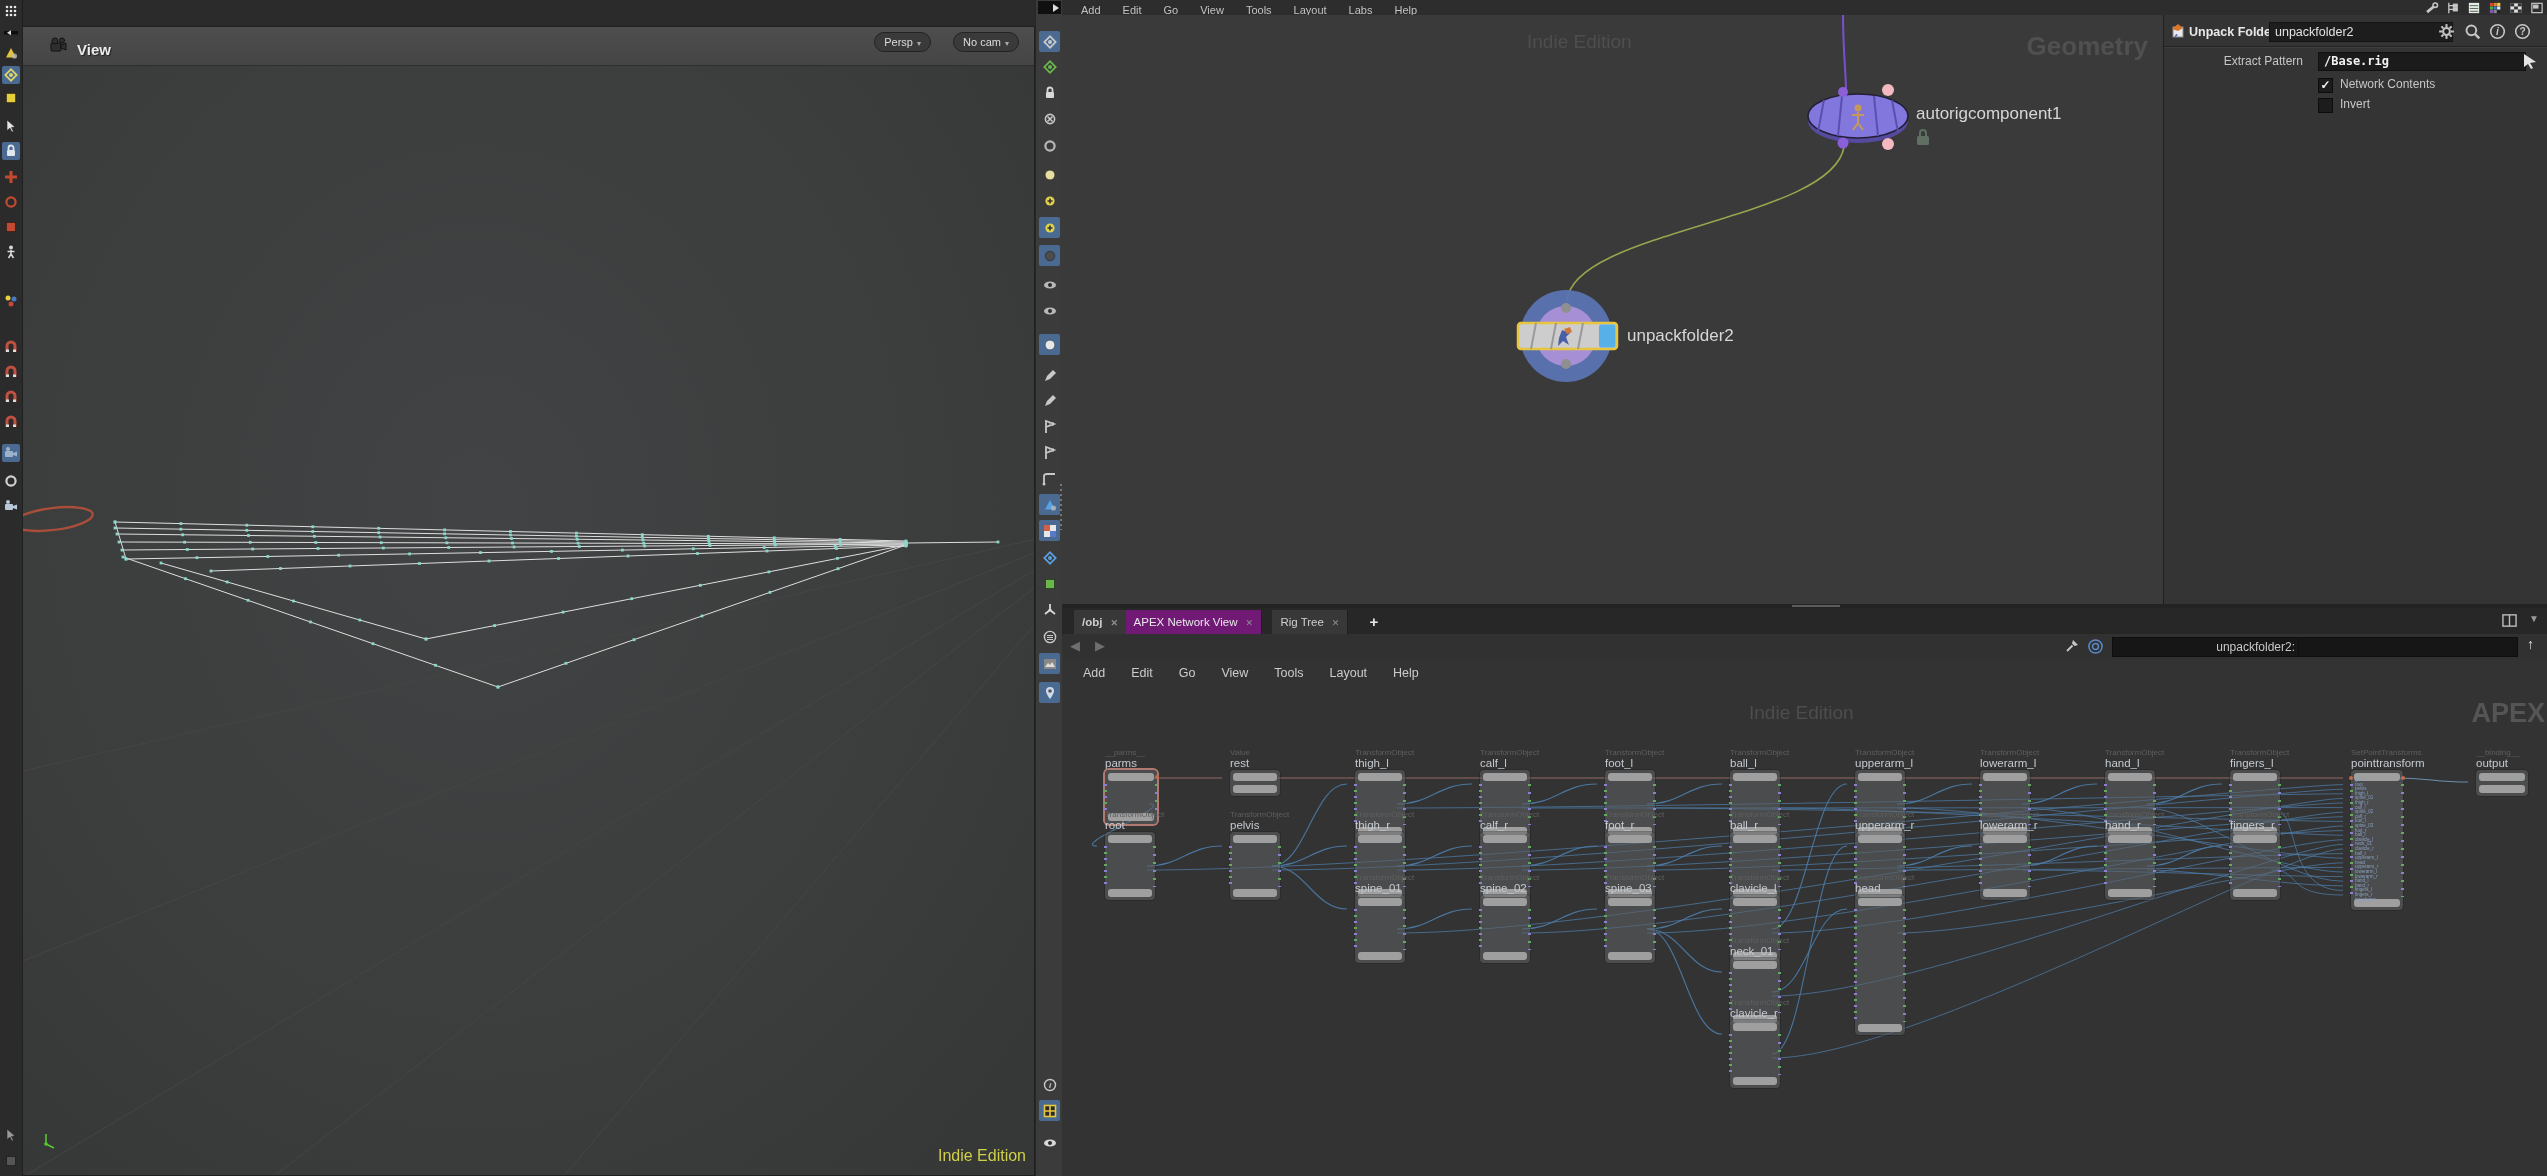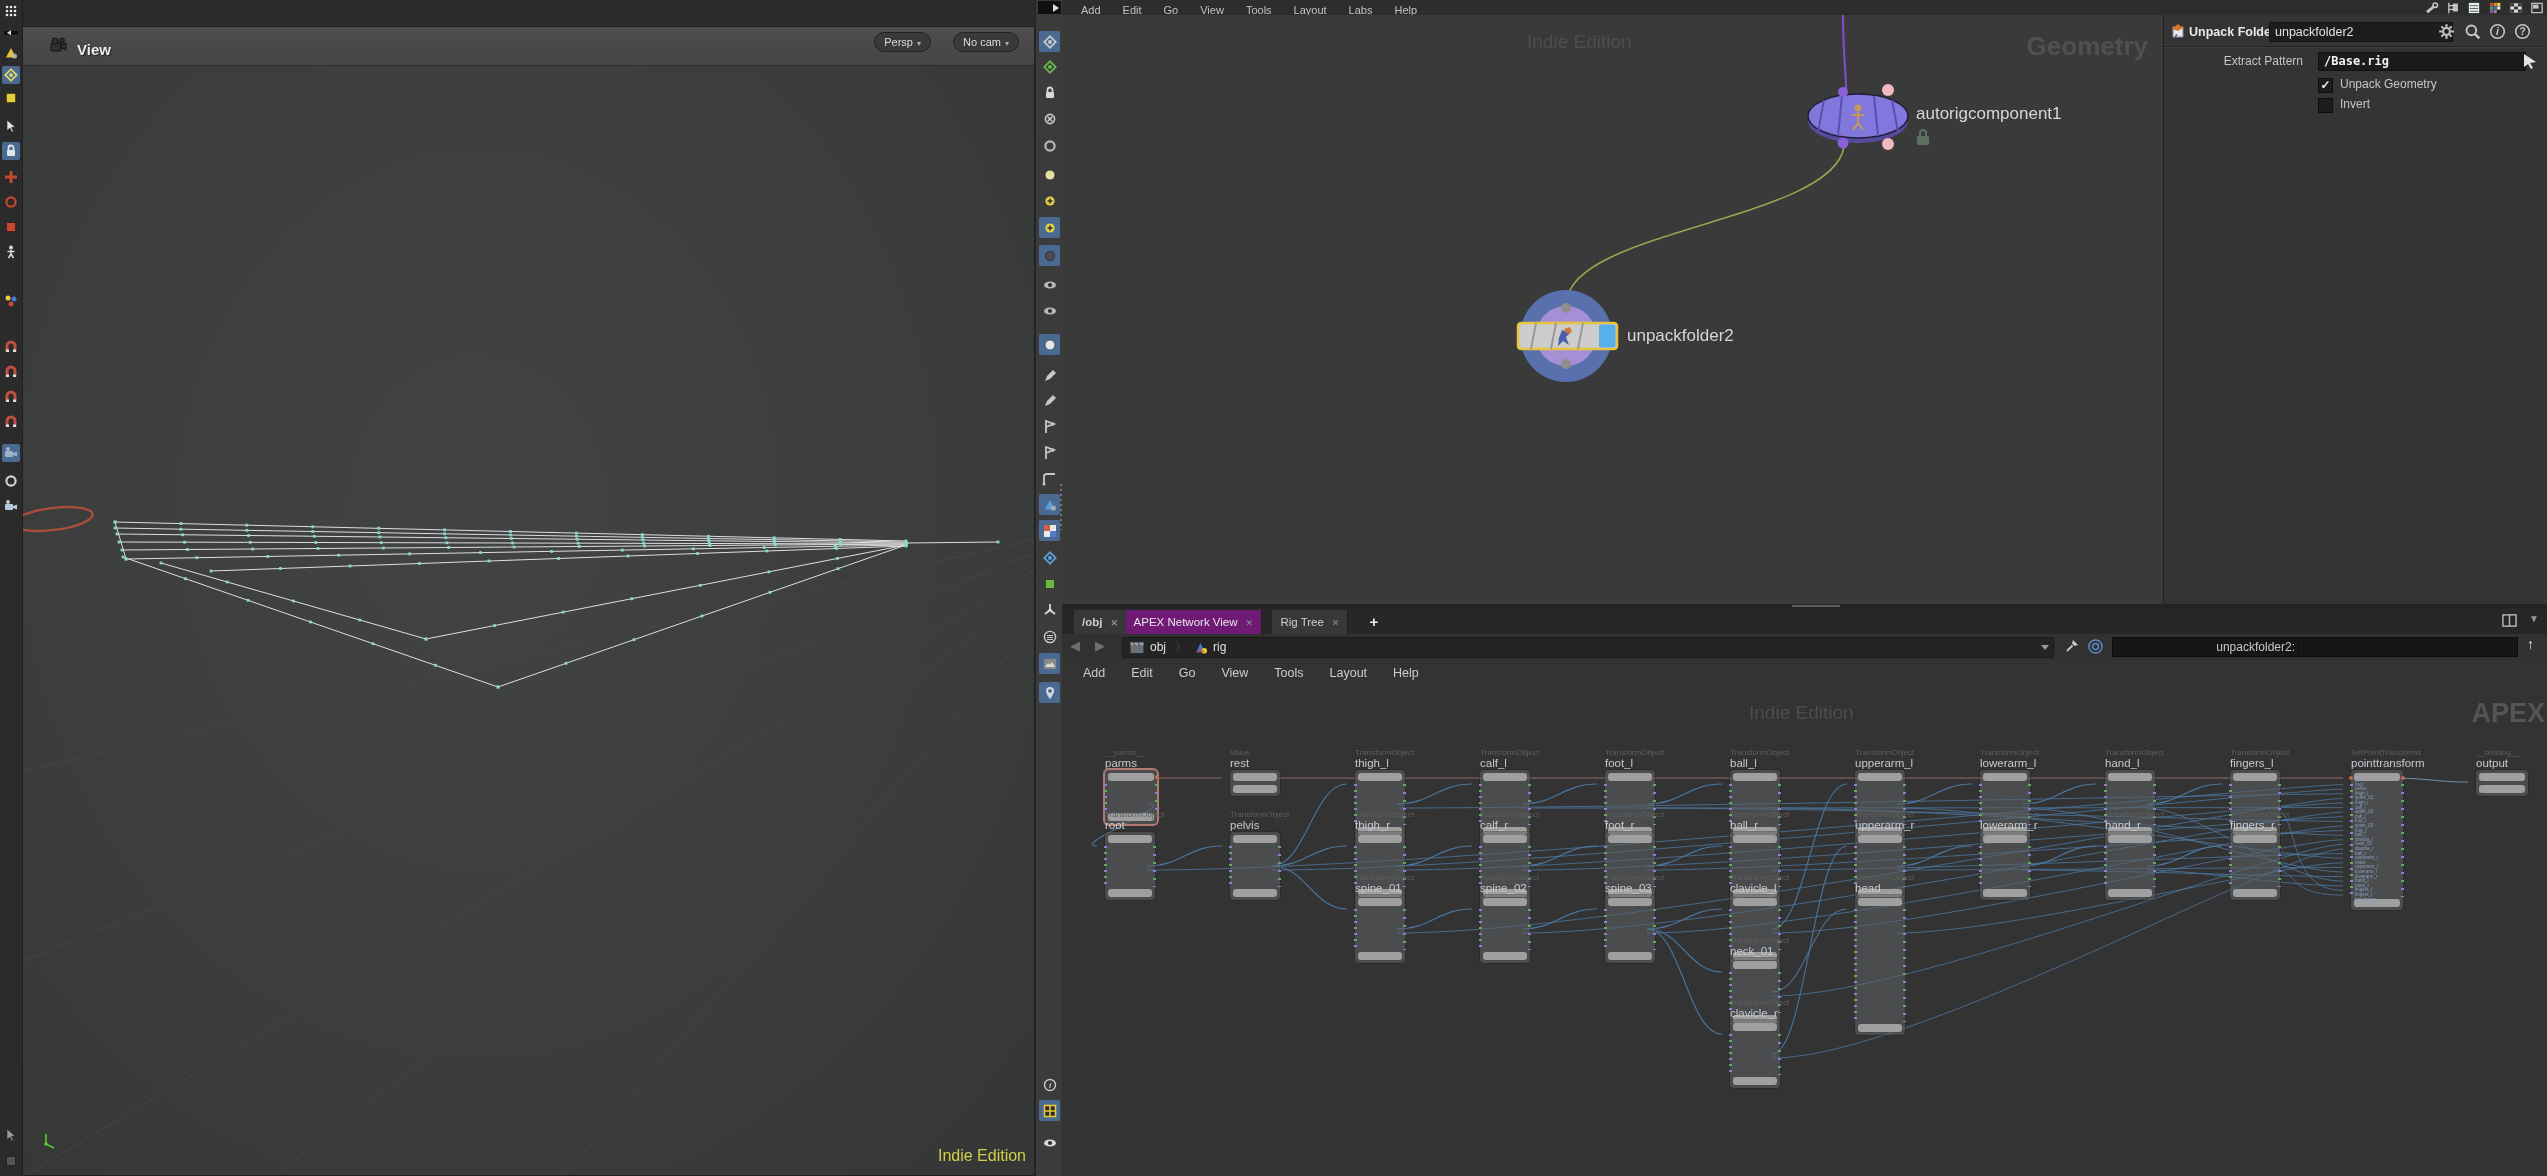--- a/index.html
+++ b/index.html
@@ -785,21 +785,21 @@
           </svg></span>
     </div>
     <div id="pp-divider"></div>
     <div id="pp-rows">
         <div class="pp-row" style="top: 37px;">
           <span class="pp-label">Extract Pattern</span>
       <span class="pp-field">/Base.rig</span>
         </div>
         <div class="pp-row" style="top: 62px;">
           <span class="pp-cb">✓</span>
-      <span class="pp-cblabel">Unpack Geometry</span>
+      <span class="pp-cblabel">Network Contents</span>
         </div>
         <div class="pp-row" style="top: 82px;">
           <span class="pp-cb"></span>
       <span class="pp-cblabel">Invert</span>
         </div>
       </div>
     <span class="abs" style="right:8px;top:37px">
       <svg width="18" height="18" viewBox="0 0 18 18">
           <path d="M3 2 L15 10 L9 11 L12 16 L10 17 L7 12 L3 15 Z" fill="#e4e4e4"></path>
         </svg>
@@ -820,42 +820,20 @@
       </span>
       <span class="abs" style="right:8px;top:5px;color:#999;font-size:10px">▼</span>
     <span class="tab" style="left: 12px; font-weight: bold;"><span>/obj</span><span class="x">✕</span></span>
         <span class="tab active" style="left: 63.6px;"><span>APEX Network View</span><span class="x">✕</span></span>
         <span class="tab" style="left: 210.4px;"><span>Rig Tree</span><span class="x">✕</span></span>
         <span class="tab-plus" style="left: 307.6px;">+</span>
       </div>
     <div id="bp-crumb">
       <span class="nav-arrow" style="left:8px">◀</span>
       <span class="nav-arrow" style="left:33px">▶</span>
-      <div id="crumb-bar">
-        <span class="abs" style="left:6px;top:2px">
-          <svg width="16" height="15" viewBox="0 0 16 16">
-              <rect x="1" y="6" width="14" height="8" fill="#68707а"></rect>
-              <rect x="1" y="6" width="14" height="8" fill="#687078"></rect>
-              <rect x="1" y="2.5" width="14" height="3.5" fill="#9aa2aa"></rect>
-              <line x1="4" y1="2.5" x2="6" y2="6" stroke="#333"></line>
-              <line x1="9" y1="2.5" x2="11" y2="6" stroke="#333"></line>
-            </svg>
-        </span>
-        <span class="crumb-txt" style="left:27px">obj</span>
-        <span class="crumb-sep" style="left:52px">〉</span>
-        <span class="abs" style="left:70px;top:2px">
-          <svg width="16" height="15" viewBox="0 0 16 16">
-              <path d="M3 13 L7.5 3 L12 13 Z" fill="#3a78c8"></path>
-              <circle cx="11.5" cy="11.5" r="3" fill="#e8c838"></circle>
-              <path d="M3 13 L7.5 9 L12 13 Z" fill="#c84838" opacity="0.7"></path>
-            </svg>
-        </span>
-        <span class="crumb-txt" style="left:90px">rig</span>
-        <div id="crumb-caret"></div>
-      </div>
       <span class="abs" style="left:1002px;top:4px">
         <svg width="16" height="16" viewBox="0 0 16 16">
             <path d="M9 2 l5 5 -3.5 1 -2.5 -2.5 z" fill="#c8c8c8"></path>
             <line x1="3" y1="13" x2="8.5" y2="7.5" stroke="#c8c8c8" stroke-width="1.8"></line>
           </svg>
       </span>
       <span class="abs" style="left:1025px;top:4px">
         <svg width="17" height="17" viewBox="0 0 16 16">
             <circle cx="8" cy="8" r="6.2" fill="none" stroke="#5a8ac8" stroke-width="1.4"></circle>
             <circle cx="8" cy="8" r="2.8" fill="none" stroke="#5a8ac8" stroke-width="1.4"></circle>

